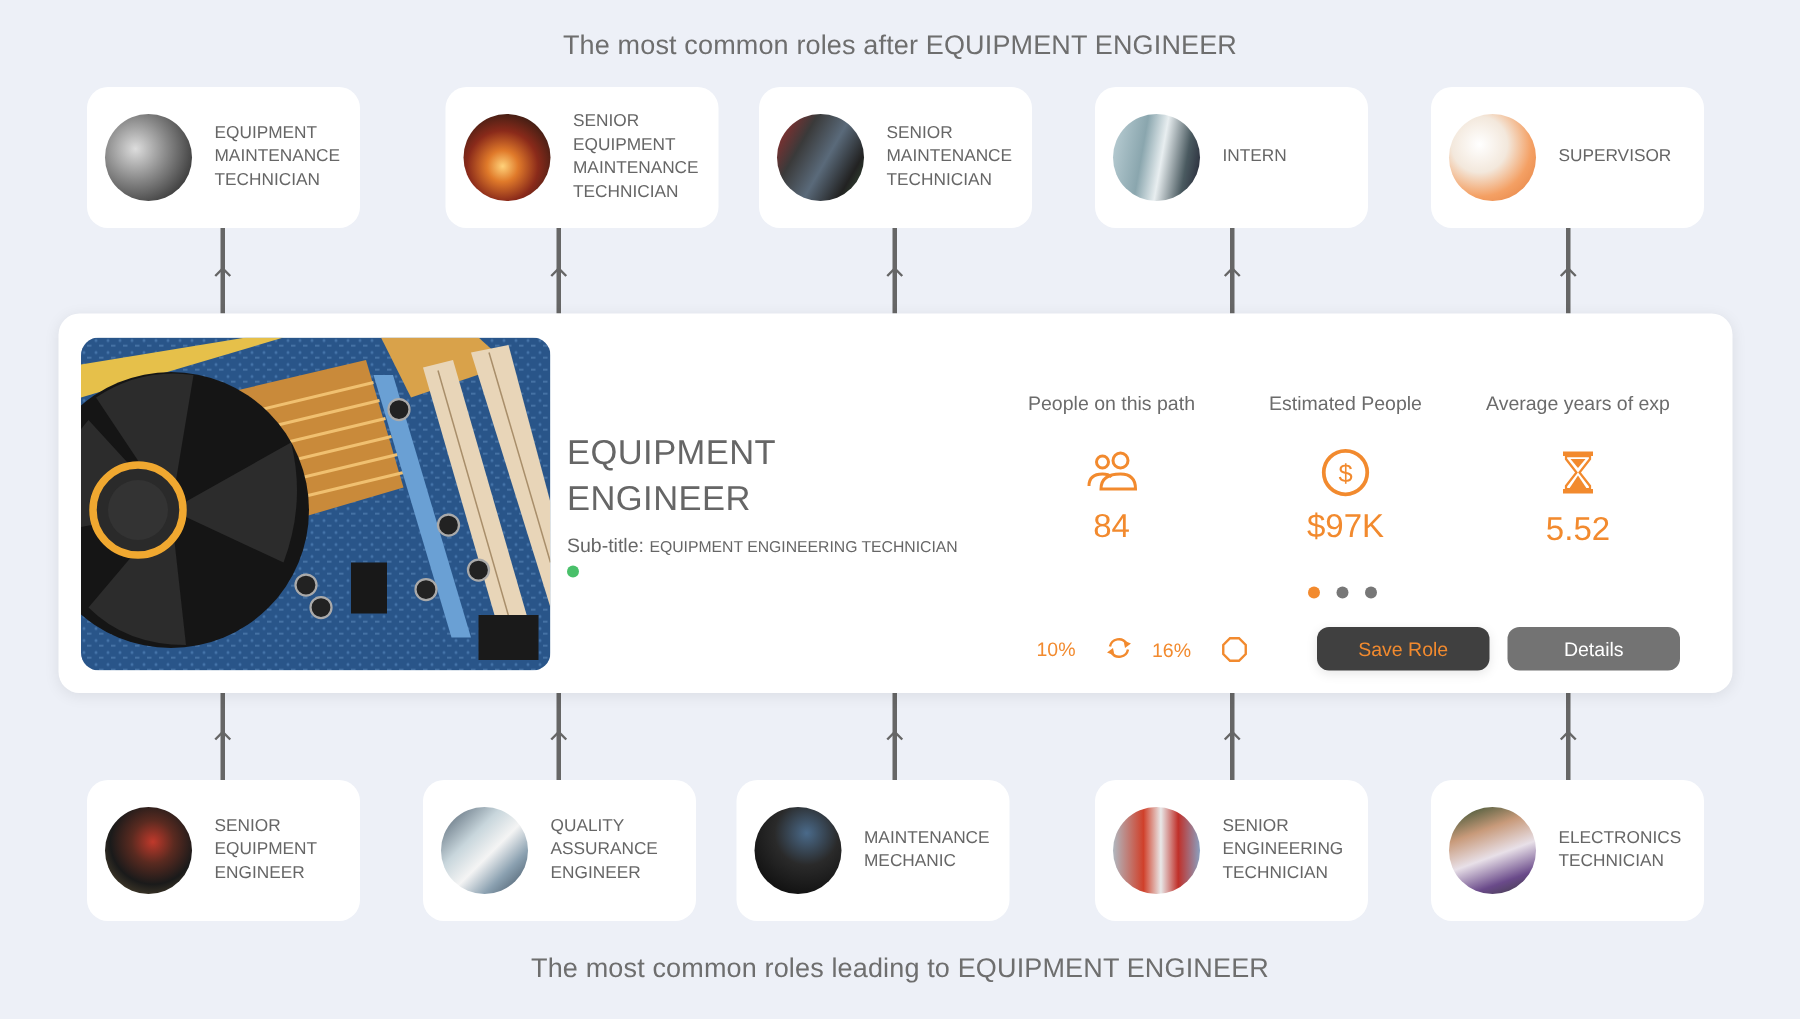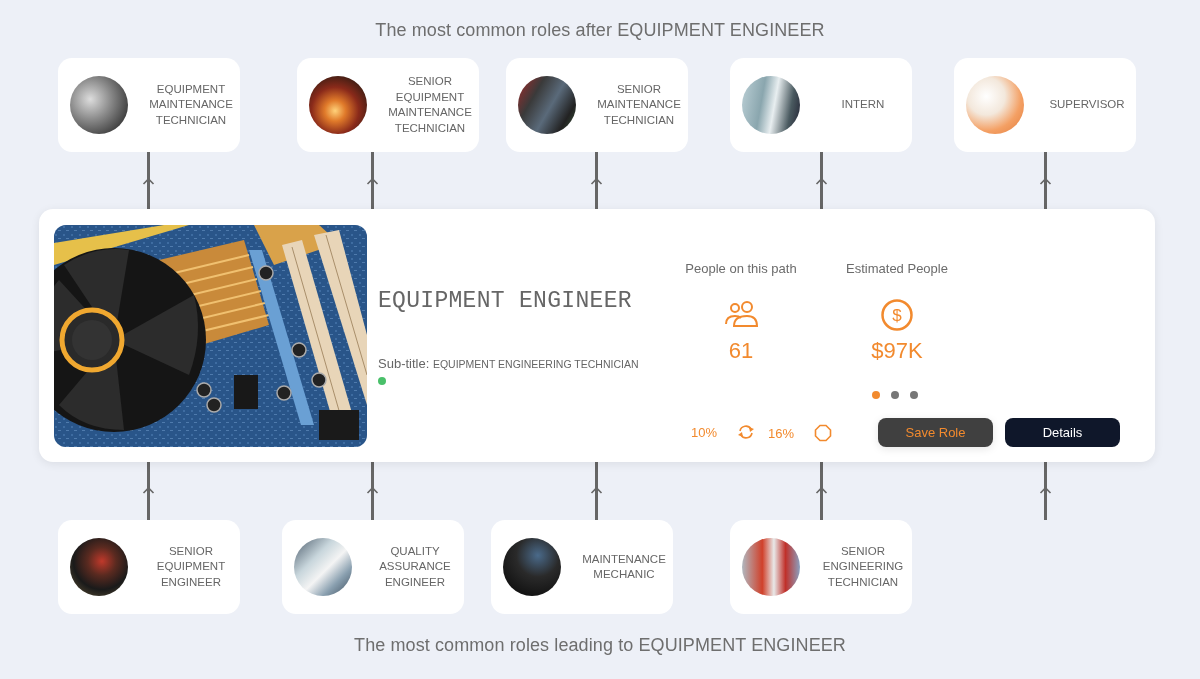--- a/index.html
+++ b/index.html
@@ -10,21 +10,21 @@
     color: #6b6b6b;
     position: relative;
   }
   .section-title {
     position: absolute; left: 0; width: 1200px; text-align: center;
     font-size: 18px; color: #6e6e6e; letter-spacing: 0.1px;
   }
   .title-top { top: 20px; }
   .title-bottom { top: 635px; }
 
-  .role-row { position: absolute; left: 0; width: 1200px; height: 94px; text-align: center; }
+  .role-row { position: absolute; left: 0; width: 1200px; height: 94px; }
   .row-top { top: 58px; }
   .row-bottom { top: 520px; }
   .role-card {
     position: absolute; width: 182px; height: 94px; top: 0;
     background: #fff; border-radius: 14px;
     display: flex; align-items: center; padding-left: 12px; cursor: pointer;
   }
   .role-avatar {
     width: 58px; height: 58px; border-radius: 50%; flex: 0 0 58px;
     overflow: hidden;
@@ -43,21 +43,21 @@
     position: absolute; left: 39px; top: 209px; width: 1116px; height: 253px;
     background: #fff; border-radius: 14px;
     box-shadow: 0 2px 10px rgba(0,0,0,0.08);
   }
   .hero-img {
     position: absolute; left: 15px; top: 16px; width: 313px; height: 222px;
     border-radius: 12px; overflow: hidden;
   }
   .role-title {
     position: absolute; left: 339px; top: 77px; width: 260px;
-    font-size: 23px; line-height: 31px; color: #666; letter-spacing: 0.3px; font-family: Liberation Mono, monospace;
+    font-size: 23px; line-height: 31px; color: #666; letter-spacing: 0.3px;
   }
   .subtitle {
     position: absolute; left: 339px; top: 147px;
     font-size: 13px; color: #666; white-space: nowrap;
   }
   .subtitle .sub-value { font-size: 10.5px; text-transform: uppercase; }
   .status-dot {
     position: absolute; left: 339px; top: 168px; width: 8px; height: 8px;
     border-radius: 50%; background: #49c06a;
   }
@@ -78,21 +78,21 @@
   .btn {
     position: absolute; top: 209px; height: 29px; border-radius: 8px;
     font-size: 13px; display: flex; align-items: center; justify-content: center;
     cursor: pointer; border: none;
   }
   .btn-save {
     left: 839px; width: 115px; background: #404040; color: #f28a2e;
     box-shadow: 0 2px 8px rgba(0,0,0,0.10);
   }
   .btn-details {
-    left: 966px; width: 115px; background: #0f172a; color: #fff;
+    left: 966px; width: 115px; background: #737373; color: #fff;
   }
 </style>
 </head>
 <body>
 
 <div class="section-title title-top">The most common roles after EQUIPMENT ENGINEER</div>
 
 <div class="role-row row-top">
   <div class="role-card" style="left:58px">
     <div class="role-avatar" style="background:radial-gradient(circle at 35% 40%,#ddd 0,#8a8a8a 40%,#444 75%,#222 100%)"></div>
@@ -230,29 +230,40 @@
   <div class="stat" style="left:627px">
     <div class="stat-label">People on this path</div>
     <svg class="stat-icon" viewBox="0 0 34 34">
       <g fill="none" stroke="#f28a2e" stroke-width="2">
         <circle cx="11" cy="10" r="4"></circle>
           <circle cx="23" cy="9" r="5"></circle>
         <path d="M2 26 Q2 18 11 18 Q15 18 17 20"></path>
         <path d="M10 28 Q10 18 23 18 Q33 18 33 28 Z"></path>
       </g>
     </svg>
-    <div class="stat-value">61</div>
+    <div class="stat-value">84</div>
   </div>
   <div class="stat" style="left:783px">
     <div class="stat-label">Estimated People</div>
     <svg class="stat-icon" viewBox="0 0 34 34">
       <circle cx="17" cy="17" r="14.5" fill="none" stroke="#f28a2e" stroke-width="2.5"></circle>
       <text x="17" y="23" text-anchor="middle" font-size="17" fill="#f28a2e" font-family="Liberation Sans, sans-serif">$</text>
     </svg>
     <div class="stat-value">$97K</div>
+  </div>
+  <div class="stat" style="left:938px">
+    <div class="stat-label">Average years of exp</div>
+    <svg class="stat-icon" viewBox="0 0 34 34">
+      <rect x="7" y="3" width="20" height="3" fill="#f28a2e"></rect>
+      <rect x="7" y="28" width="20" height="3" fill="#f28a2e"></rect>
+      <path d="M9 6 L25 6 L25 8 L18 17 L25 26 L25 28 L9 28 L9 26 L16 17 L9 8 Z" fill="none" stroke="#f28a2e" stroke-width="1.5"></path>
+      <path d="M11 28 L17 19 L23 28 Z" fill="#f28a2e"></path>
+      <path d="M12 8 L22 8 L17 14 Z" fill="#f28a2e"></path>
+    </svg>
+    <div class="stat-value" style="margin-top:8px">5.52</div>
   </div>
 
   <div class="pager">
     <span class="dot active"></span>
     <span class="dot"></span>
     <span class="dot"></span>
   </div>
 
   <div class="metric" style="left:652px">
     <span>10%</span>
@@ -284,15 +295,19 @@
     <div class="role-label">QUALITY ASSURANCE ENGINEER</div>
   </div>
   <div class="role-card" style="left:491px">
     <div class="role-avatar" style="background:radial-gradient(circle at 60% 30%,#4a6a8a 0,#2a2a2a 40%,#111 80%)"></div>
     <div class="role-label">MAINTENANCE MECHANIC</div>
   </div>
   <div class="role-card" style="left:730px">
     <div class="role-avatar" style="background:linear-gradient(90deg,#b0b8c0 0,#d0402a 35%,#e8e8e8 55%,#c0302a 75%,#8aa0c0 100%)"></div>
     <div class="role-label">SENIOR ENGINEERING TECHNICIAN</div>
   </div>
+  <div class="role-card" style="left:954px">
+    <div class="role-avatar" style="background:linear-gradient(160deg,#2a4a2a 0,#c89a7a 30%,#e8e0e8 55%,#6a4a8a 80%,#3a3a3a 100%)"></div>
+    <div class="role-label">ELECTRONICS TECHNICIAN</div>
+  </div>
 </div>
 
 <div class="section-title title-bottom">The most common roles leading to EQUIPMENT ENGINEER</div>
 
 </body></html>

